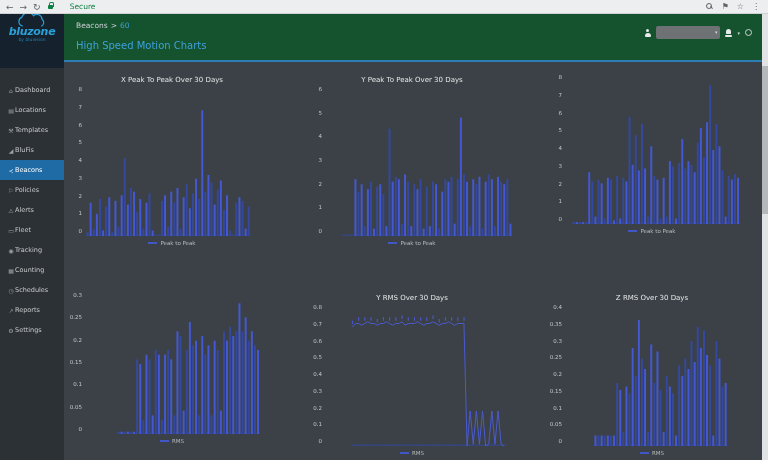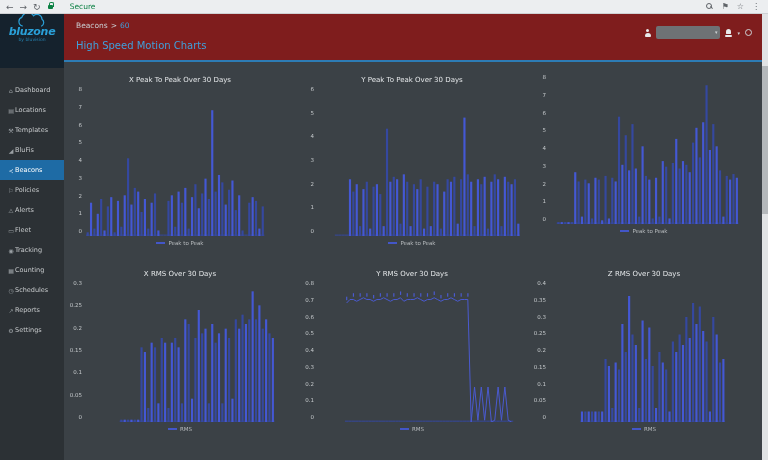--- a/index.html
+++ b/index.html
@@ -29,40 +29,40 @@
   .logo-name{font-size:11px;font-weight:bold;font-style:italic;color:#2aa0d8;line-height:10px;letter-spacing:-0.3px;}
   .logo-tag{font-size:4.5px;color:#2aa0d8;opacity:.75;}
   .sidebar{flex:1;background:#2c3135;padding-top:12px;}
   .sb-item{height:20px;display:flex;align-items:center;gap:0;padding-left:7px;color:#c6c9cb;font-size:6.5px;cursor:pointer;}
   .sb-ico{width:8px;font-size:6px;color:#9aa0a4;text-align:center;flex:none;}
   .sb-item.active{background:#1e6ba5;color:#ffffff;}
   .sb-item.active .sb-ico{color:#d8e7f3;}
 
   
   .main{flex:1;display:flex;flex-direction:column;min-width:0;}
-  .header{height:48px;background:#7f1d1d;border-bottom:2px solid #2d7cb5;padding:7px 10px 0 12px;position:relative;flex:none;}
+  .header{height:48px;background:#14532d;border-bottom:2px solid #2d7cb5;padding:7px 10px 0 12px;position:relative;flex:none;}
   .crumb{font-size:7.5px;color:#c9cdd0;}
   .crumb .sep{margin:0 3px;color:#c9cdd0;}
   .crumb .current{color:#3fa0dc;}
   .subtitle{font-size:10px;color:#3fa0dc;margin-top:10px;}
   .header-right{position:absolute;right:16px;top:12px;display:flex;align-items:center;gap:5px;}
   .person-icon{width:7px;height:8px;position:relative;}
   .person-icon::before{content:"";position:absolute;top:0;left:2px;width:3px;height:3px;border-radius:50%;background:#e8eaeb;}
   .person-icon::after{content:"";position:absolute;bottom:0;left:.5px;width:6px;height:3.5px;border-radius:3px 3px 1px 1px;background:#e8eaeb;}
   .hdr-select{width:64px;height:13px;background:#6e7275;border-radius:2px;position:relative;}
   .hdr-select .caret{position:absolute;right:3px;top:3px;font-size:5px;color:#cdd1d4;line-height:7px;}
   .bell-icon{width:7px;height:8px;position:relative;}
   .bell-icon::before{content:"";position:absolute;top:0;left:1px;width:5px;height:5.5px;background:#e8eaeb;border-radius:50% 50% 8% 8%;}
   .bell-icon::after{content:"";position:absolute;bottom:0;left:0;width:7px;height:1.3px;background:#e8eaeb;border-radius:1px;}
   .tiny-caret{font-size:5px;color:#cfd3d6;}
   .help-circle{width:7px;height:7px;border:1px solid #cfd3d6;border-radius:50%;}
 
   
   .content{flex:1;padding:4px 8px 0 0;}
-  .charts-grid{display:grid;grid-template-columns:repeat(3,1fr);}
+  .charts-grid{display:grid;grid-template-columns:repeat(3,1fr);gap:24px;}
   .chart-cell{padding-top:10px;min-width:0;}
   .chart-cell.r2{padding-top:24px;}
   .chart-title{text-align:center;font-size:7px;color:#e4e7e9;margin-bottom:4px;white-space:nowrap;}
   .chart-body{display:flex;}
   .ylabels{width:22px;display:flex;flex-direction:column;justify-content:space-between;align-items:flex-end;font-size:5.5px;color:#c3c7ca;padding-right:4px;transform:translateY(-2px);flex:none;}
   .plot{flex:1;position:relative;margin-right:8px;min-width:0;}
   .r1 .plot,.r1 .ylabels{height:148px;}
   .r2 .plot,.r2 .ylabels{height:140px;}
   .plot svg{position:absolute;left:0;top:0;width:100%;height:100%;display:block;}
   .legend{display:flex;justify-content:center;align-items:center;gap:3px;margin-top:4px;font-size:5.5px;color:#b6babd;}
@@ -400,21 +400,20 @@
                   <rect x="55.18" width="0.64" y="68.75" height="31.25" fill="#4458d4"></rect>
                 </svg>
               </div>
             </div>
             <div class="legend">
               <span class="legend-marker"></span>
               <span>Peak to Peak</span>
             </div>
           </div>
           <div class="chart-cell r2">
-            <div class="chart-title">X RMS Over 30 Days</div>
             <div class="chart-body">
               <div class="ylabels">
                 <span>0.3</span>
                 <span>0.25</span>
                 <span>0.2</span>
                 <span>0.15</span>
                 <span>0.1</span>
                 <span>0.05</span>
                 <span>0</span>
               </div>

